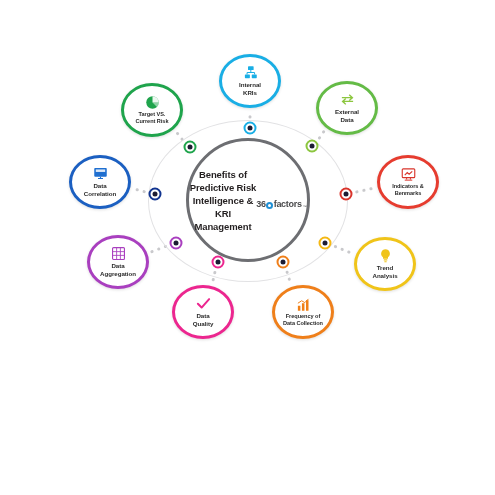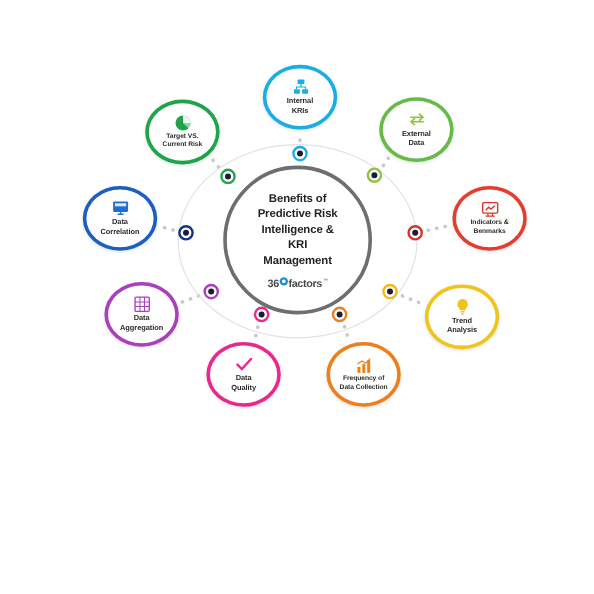--- a/index.html
+++ b/index.html
@@ -31,41 +31,41 @@
   }
   .hub-inner {
     position: absolute;
     left: 186px; top: 138px;
     width: 124px; height: 124px;
     border-radius: 50%;
     border: 3px solid #6d6e72;
     box-sizing: border-box;
     background: #ffffff;
     display: flex;
-    flex-direction: column;
+    flex-direction: row;
     align-items: center;
     justify-content: center;
   }
   .hub-title {
     font-size: 9.5px;
     font-weight: bold;
     line-height: 13px;
     color: #231f20;
     text-align: center;
     letter-spacing: -0.1px;
     white-space: pre-line;
   }
   .hub-logo {
     margin-top: 7px;
     font-size: 9px;
     font-weight: bold;
     color: #4a4a4c;
     letter-spacing: -0.3px;
     display: flex;
-    align-items: flex-start;
+    align-items: flex-end;
   }
   .hub-logo .logo-zero {
     display: inline-block;
     width: 7px; height: 7px;
     border-radius: 50%;
     background: #1f8fd4;
     margin: 0 0.5px;
     position: relative;
   }
   .hub-logo .logo-zero::after {

